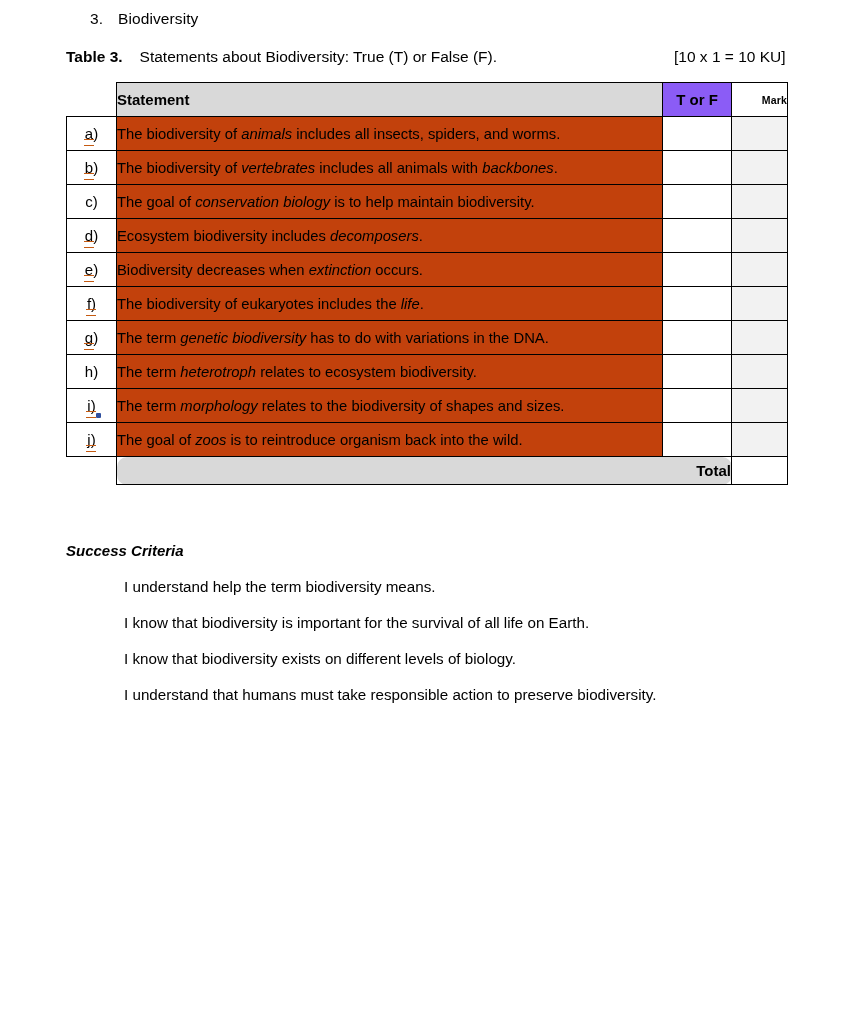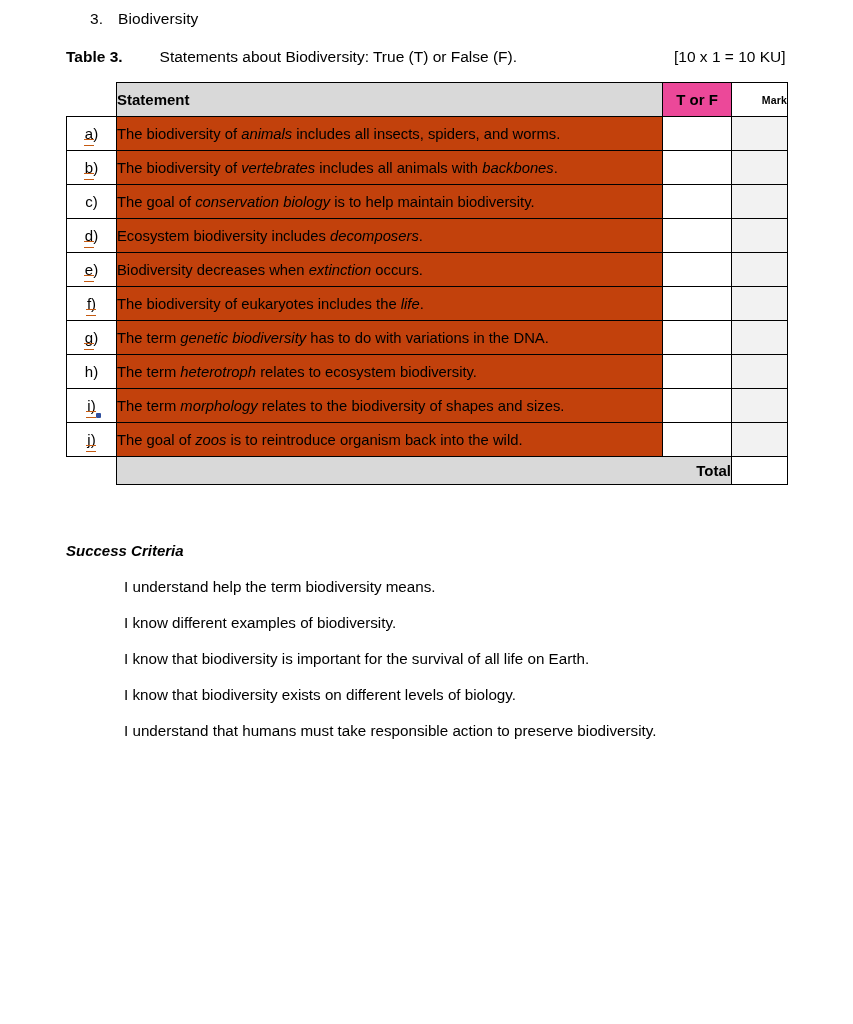--- a/index.html
+++ b/index.html
@@ -46,29 +46,29 @@
   
   .caption-row {
     position: absolute;
     left: 66px;
     top: 47px;
     width: 721px;
     font-size: 15.5px;
     line-height: 20px;
     display: flex;
     align-items: baseline;
-    gap: 32px;
   }
   .caption-label {
     font-weight: bold;
     white-space: nowrap;
     margin-right: 5px;
   }
   .caption-text {
     white-space: nowrap;
+    margin-left: 12px;
   }
   .caption-marks {
     position: absolute;
     left: 608px;
     top: 0;
     white-space: nowrap;
   }
 
   
   .table-wrap {
@@ -104,21 +104,21 @@
     border: 1.6px solid #000;
     background: #d9d9d9;
     font-weight: bold;
     font-size: 15px;
     text-align: left;
     padding: 0 0 0 9px;
     height: 33px;
   }
   .hdr-tf {
     border: 1.6px solid #000;
-    background: #ec4899;
+    background: #8b5cf6;
     font-weight: bold;
     font-size: 15px;
     text-align: center;
     height: 33px;
   }
   .hdr-mark {
     border: 1.6px solid #000;
     background: #ffffff;
     font-weight: bold;
     font-size: 10.5px;
@@ -177,21 +177,21 @@
   .cell-tf {
     border: 1.6px solid #000;
     background: #ffffff;
   }
   .cell-mark {
     border: 1.6px solid #000;
     background: #f2f2f2;
   }
 
   
-  tr.total-row td { height: 27px; }
+  tr.total-row td { height: 27px; border-radius: 10px; }
   .total-blank {
     border: none;
     background: transparent;
   }
   .total-label {
     border: 1.6px solid #000;
     background: #d9d9d9;
     text-align: right;
     font-weight: bold;
     font-size: 15px;
@@ -324,19 +324,18 @@
           <td class="total-label" colspan="2">Total</td>
           <td class="total-mark"></td>
         </tr>
       </tfoot>
     </table>
   </div>
 
   <div class="sc-title">Success Criteria</div>
   <div class="sc-list">
       <div class="sc-item">I understand help the term biodiversity means.</div>
-      <div class="sc-item">I know different examples of biodiversity.</div>
       <div class="sc-item">I know that biodiversity is important for the survival of all life on Earth.</div>
       <div class="sc-item">I know that biodiversity exists on different levels of biology.</div>
       <div class="sc-item">I understand that humans must take responsible action to preserve biodiversity.</div>
     </div>
 
 </div>
 
 </body></html>

